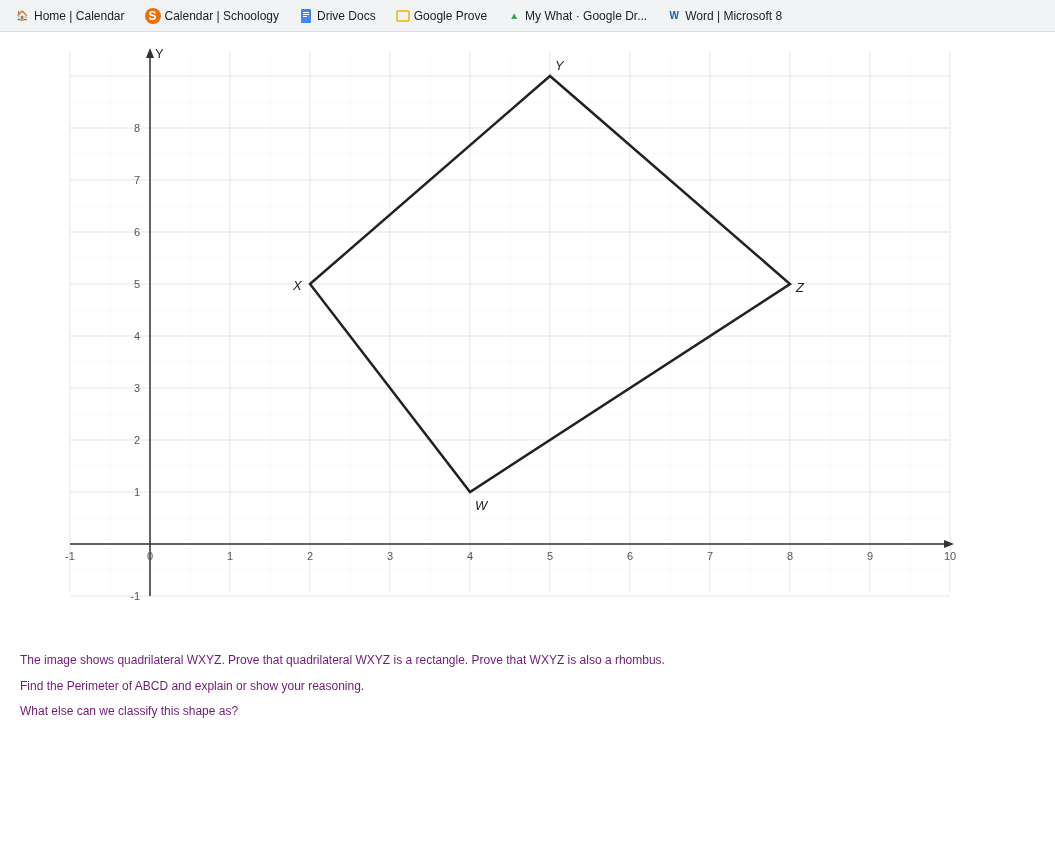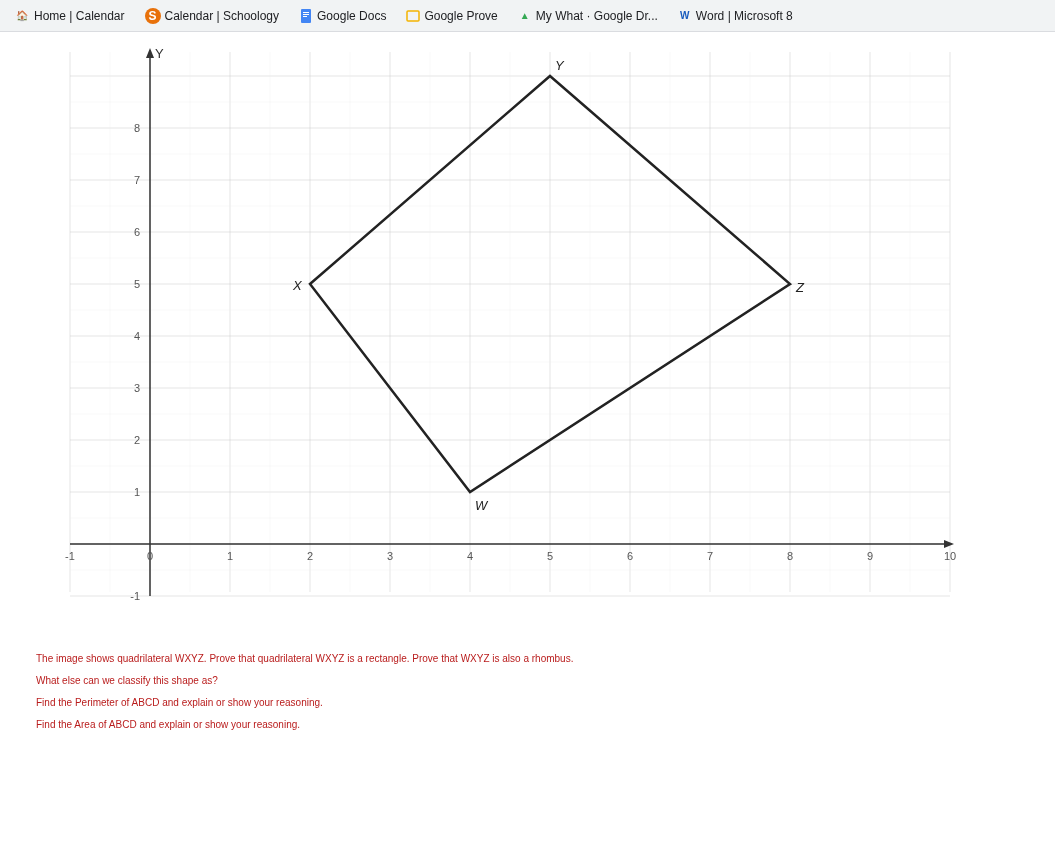--- a/index.html
+++ b/index.html
@@ -54,23 +54,23 @@
       background: #fff;
     }
 
     svg.graph {
       display: block;
       background: #fff;
     }
 
     
     .text-content {
-      padding: 8px 20px 10px 36px;
-      font-size: 10px;
-      color: #b91c1c;
+      padding: 8px 20px 10px 20px;
+      font-size: 12px;
+      color: #701a75;
       line-height: 1.8;
     }
     .text-content p {
       margin-bottom: 4px;
     }
   </style>
 </head>
 <body>
 
 <div class="bookmarks-bar">
@@ -84,21 +84,21 @@
   </div>
   <div class="bookmark-item">
     <span class="bookmark-icon" style="color:#4285f4;">
       <svg width="14" height="14" viewBox="0 0 14 14">
           <rect x="2" y="0" width="10" height="14" rx="1" fill="#4285f4"></rect>
           <rect x="4" y="3" width="6" height="1" fill="#fff"></rect>
           <rect x="4" y="5" width="6" height="1" fill="#fff"></rect>
           <rect x="4" y="7" width="4" height="1" fill="#fff"></rect>
         </svg>
     </span>
-    <span>Google Docs</span>
+    <span>Drive Docs</span>
   </div>
   <div class="bookmark-item">
     <span class="bookmark-icon" style="color:#f4b400;">
       <svg width="14" height="14" viewBox="0 0 14 14">
           <rect x="1" y="2" width="12" height="10" rx="1" fill="none" stroke="#f4b400" stroke-width="1.5"></rect>
         </svg>
     </span>
     <span>Google Prove</span>
   </div>
   <div class="bookmark-item">
@@ -245,17 +245,16 @@
 
       <text x="786" y="250" font-size="13" fill="#222" font-family="Arial" font-style="italic">Z</text>
 
       <text x="465" y="468" font-size="13" fill="#222" font-family="Arial" font-style="italic">W</text>
 
     </svg>
   </div>
 
   <div class="text-content">
     <p>The image shows quadrilateral WXYZ. Prove that quadrilateral WXYZ is a rectangle. Prove that WXYZ is also a rhombus.</p>
+    <p>Find the Perimeter of ABCD and explain or show your reasoning.</p>
     <p>What else can we classify this shape as?</p>
-    <p>Find the Perimeter of ABCD and explain or show your reasoning.</p>
-    <p>Find the Area of ABCD and explain or show your reasoning.</p>
   </div>
 </div>
 
 </body></html>

